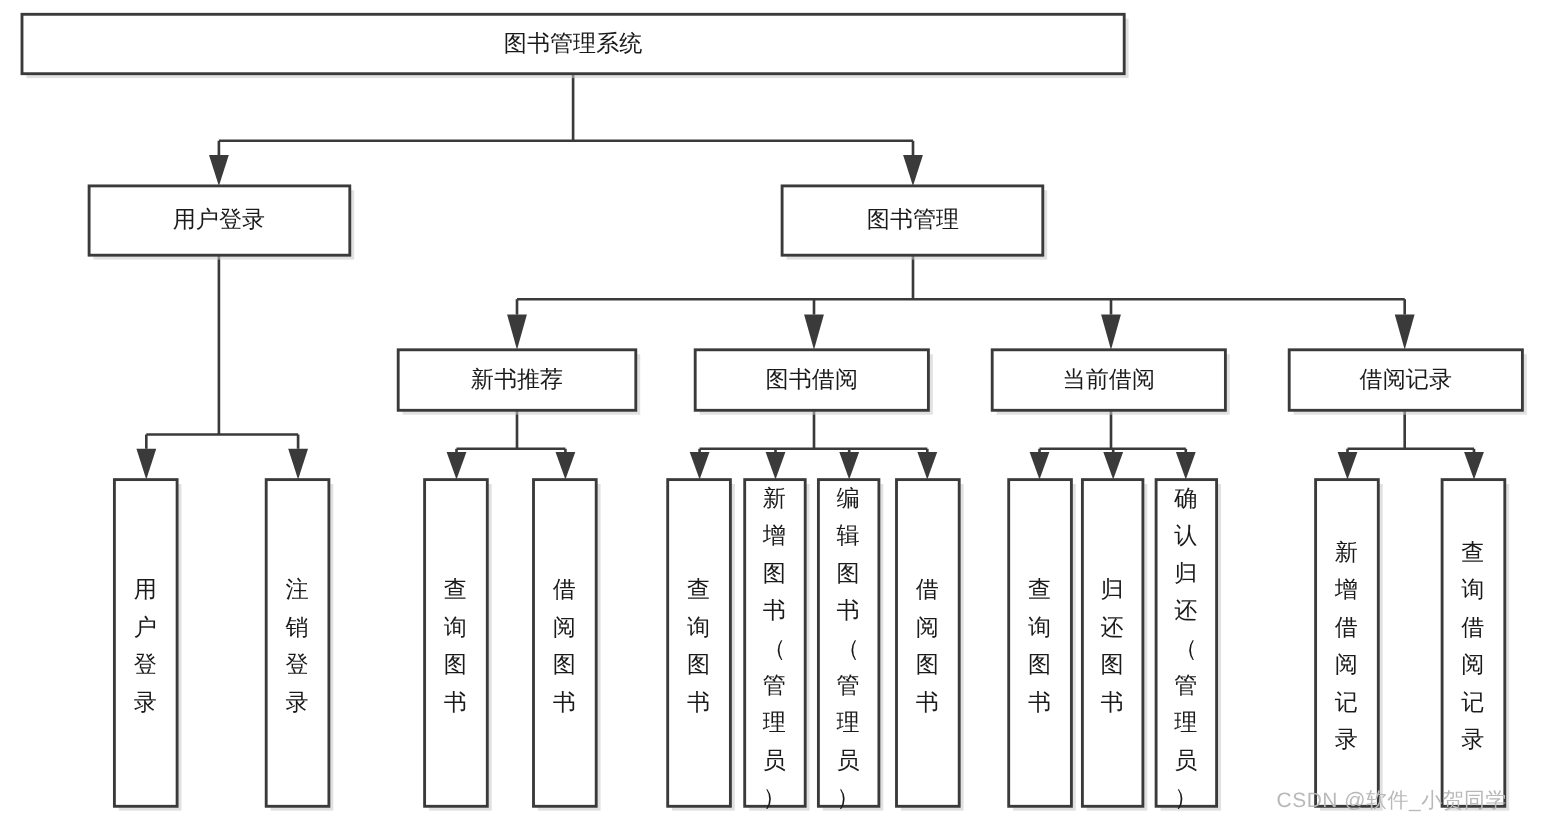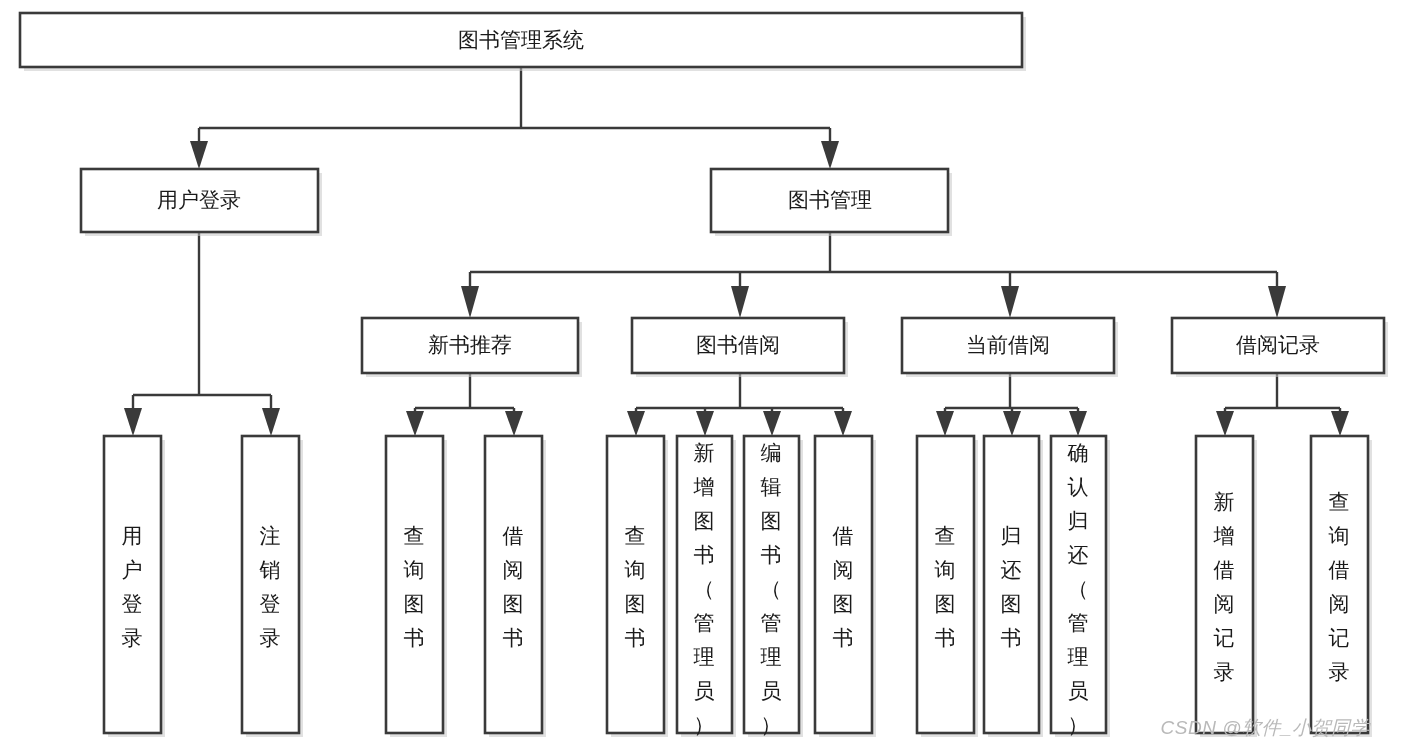--- a/index.html
+++ b/index.html
@@ -64,21 +64,20 @@
     position: absolute;
     right: 8px;
     bottom: 6px;
     font-family: "Liberation Sans", "DejaVu Sans", sans-serif;
     font-size: 19px;
     color: #b9b9b9;
     letter-spacing: 0.5px;
     white-space: nowrap;
     user-select: none;
     pointer-events: none;
-    font-style: italic;
   }
 </style>
 </head>
 <body>
 
 <div id="diagram-root">
 
   <svg id="tree-svg" viewBox="0 0 1405 747" xmlns="http://www.w3.org/2000/svg">
 
     <g>

